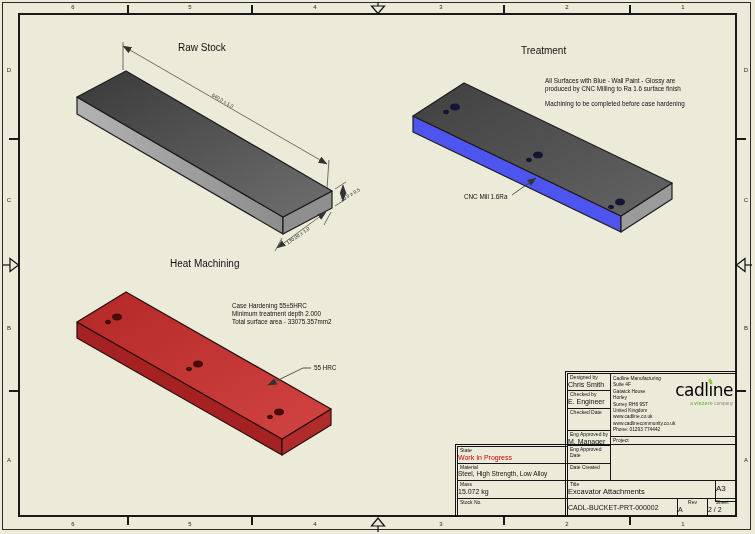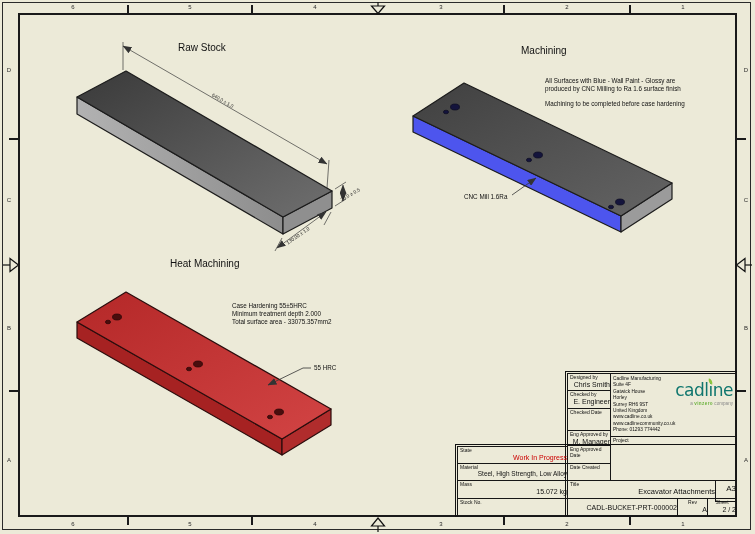--- a/index.html
+++ b/index.html
@@ -11,25 +11,25 @@
         border:2px solid #1a1a1a;box-sizing:border-box;}
   .zone{position:absolute;font-size:6px;color:#2a2a2a;transform:translate(-50%,-50%);line-height:6px;}
   svg.overlay{position:absolute;left:0;top:0;}
   .view-title{position:absolute;font-size:10px;color:#111;}
   .note{position:absolute;font-size:6.3px;line-height:7.8px;color:#111;width:148px;}
   .callout{position:absolute;font-size:6.3px;color:#111;white-space:nowrap;}
   
   .tb-outer{position:absolute;border:1.5px solid #111;box-sizing:border-box;}
   .tb-cell{position:absolute;border:1px solid #161616;box-sizing:border-box;overflow:hidden;}
   .tb-label{display:block;font-size:5px;line-height:5.5px;padding:1px 0 0 2px;color:#111;}
-  .tb-val{display:block;font-size:7px;line-height:7.5px;text-align:right;color:#111;}
+  .tb-val{display:block;font-size:7px;line-height:7.5px;text-align:left;color:#111;}
   .tb-val.red{color:#cc0000;}
   .addr{position:absolute;left:2px;top:2px;font-size:4.8px;line-height:6.4px;color:#111;}
   .logo{position:absolute;right:3px;top:8px;text-align:right;}
-  .logo-text{font-size:17px;letter-spacing:-0.5px;color:#0f766e;line-height:17px;
+  .logo-text{font-size:17px;letter-spacing:-0.5px;color:#000000;line-height:17px;
              font-family:"DejaVu Sans",sans-serif;}
   .logo-i{position:relative;display:inline-block;}
   .leaf{position:absolute;left:-1px;top:-3.5px;width:5px;height:5px;background:#8dc63f;
         border-radius:0 100% 0 100%;transform:rotate(18deg);}
   .tagline{font-size:4.6px;color:#8a8a8a;margin-top:2px;}
   .tagline .brand{color:#6db33f;font-weight:bold;letter-spacing:0.4px;}
 </style>
 </head>
 <body>
 
@@ -159,21 +159,21 @@
       <ellipse cx="198" cy="364" rx="4.5" ry="3"></ellipse>
         <ellipse cx="189" cy="369" rx="2.6" ry="1.8"></ellipse>
       <ellipse cx="279" cy="412" rx="4.5" ry="3"></ellipse>
         <ellipse cx="270" cy="417" rx="2.6" ry="1.8"></ellipse>
     </g>
 
     <polyline points="311,368 303,368 268,385" fill="none" stroke="#333" stroke-width="0.8" marker-end="url(#arr)"></polyline>
   </svg>
 
   <div class="view-title" style="left:178px;top:42px">Raw Stock</div>
-  <div class="view-title" style="left:521px;top:45px">Machining</div>
+  <div class="view-title" style="left:521px;top:45px">Treatment</div>
   <div class="view-title" style="left:170px;top:258px">Heat Machining</div>
 
   <div class="note" style="left:545px;top:77px">All Surfaces with Blue - Wall Paint - Glossy are produced by CNC Milling to Ra 1.6 surface finish</div>
   <div class="note" style="left:545px;top:100px">Machining to be completed before case hardening</div>
 
   <div class="note" style="left:232px;top:302px;width:160px">Case Hardening 55±5HRC</div>
   <div class="note" style="left:232px;top:310px;width:160px">Minimum treatment depth 2.000</div>
   <div class="note" style="left:232px;top:318px;width:160px">Total surface area - 33075.357mm2</div>
 
   <div class="callout" style="left:464px;top:193px">CNC Mill 1.6Ra</div>

